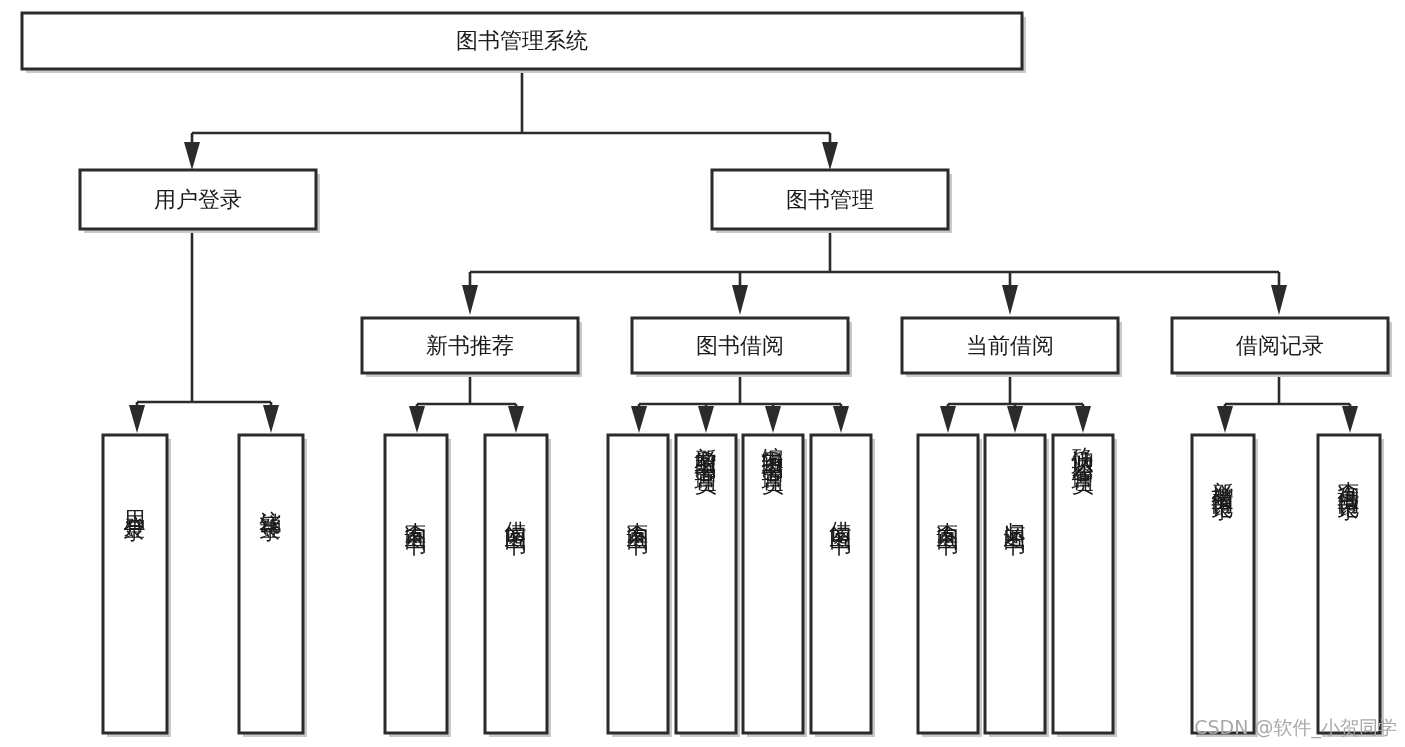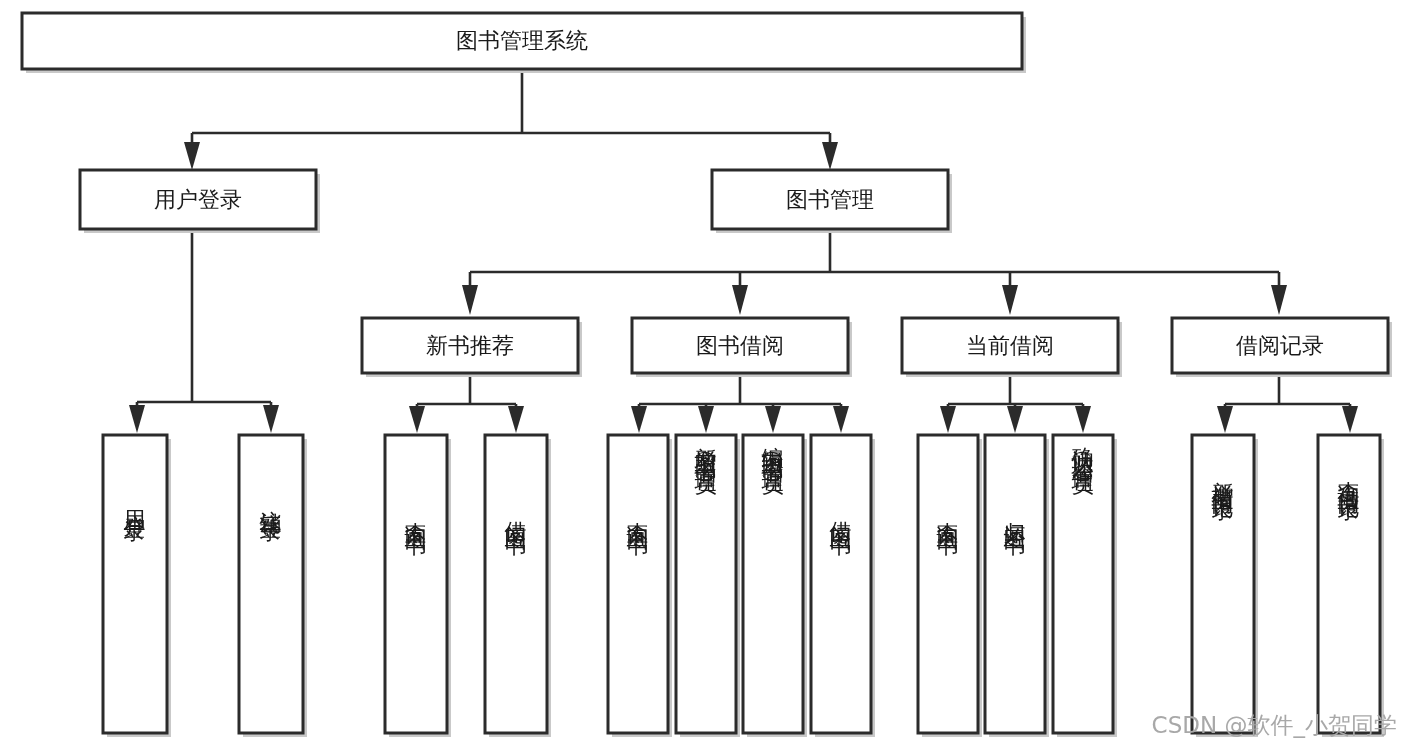--- a/index.html
+++ b/index.html
@@ -50,21 +50,21 @@
     fill: #1a1a1a;
     text-anchor: middle;
     writing-mode: vertical-rl;
     letter-spacing: 4px;
   }
   .watermark {
     position: absolute;
     right: 8px;
     bottom: 6px;
     font-family: "DejaVu Sans", "Liberation Sans", sans-serif;
-    font-size: 23px;
+    font-size: 19px;
     color: #a8a8a8;
     white-space: nowrap;
     pointer-events: none;
   }
 </style>
 </head>
 <body>
 
 <svg id="diagram" viewBox="0 0 1405 747" xmlns="http://www.w3.org/2000/svg">
 

